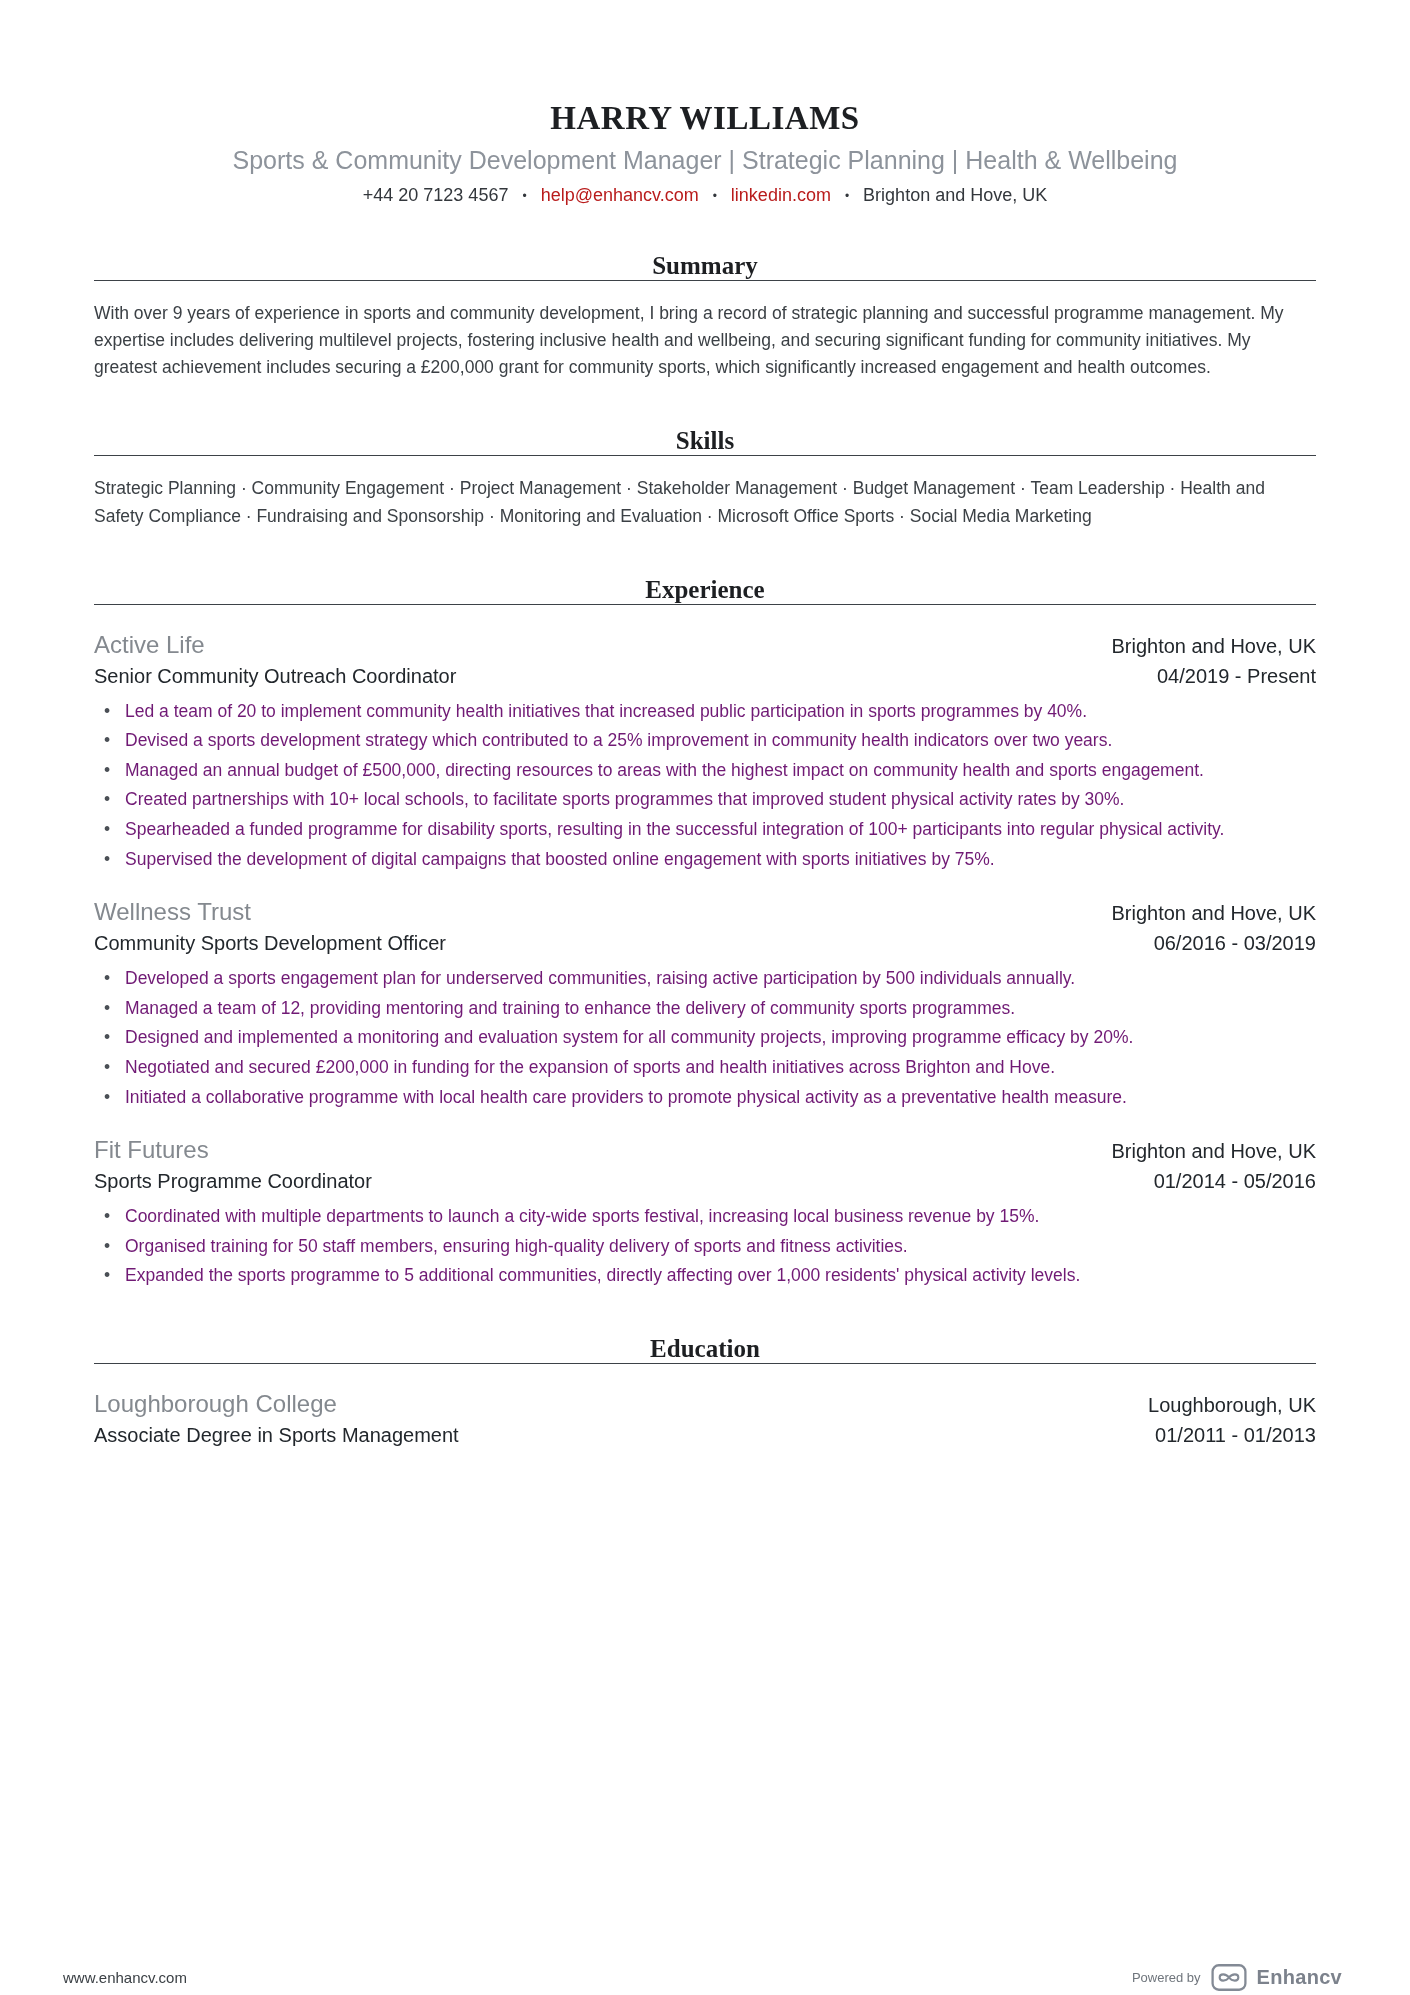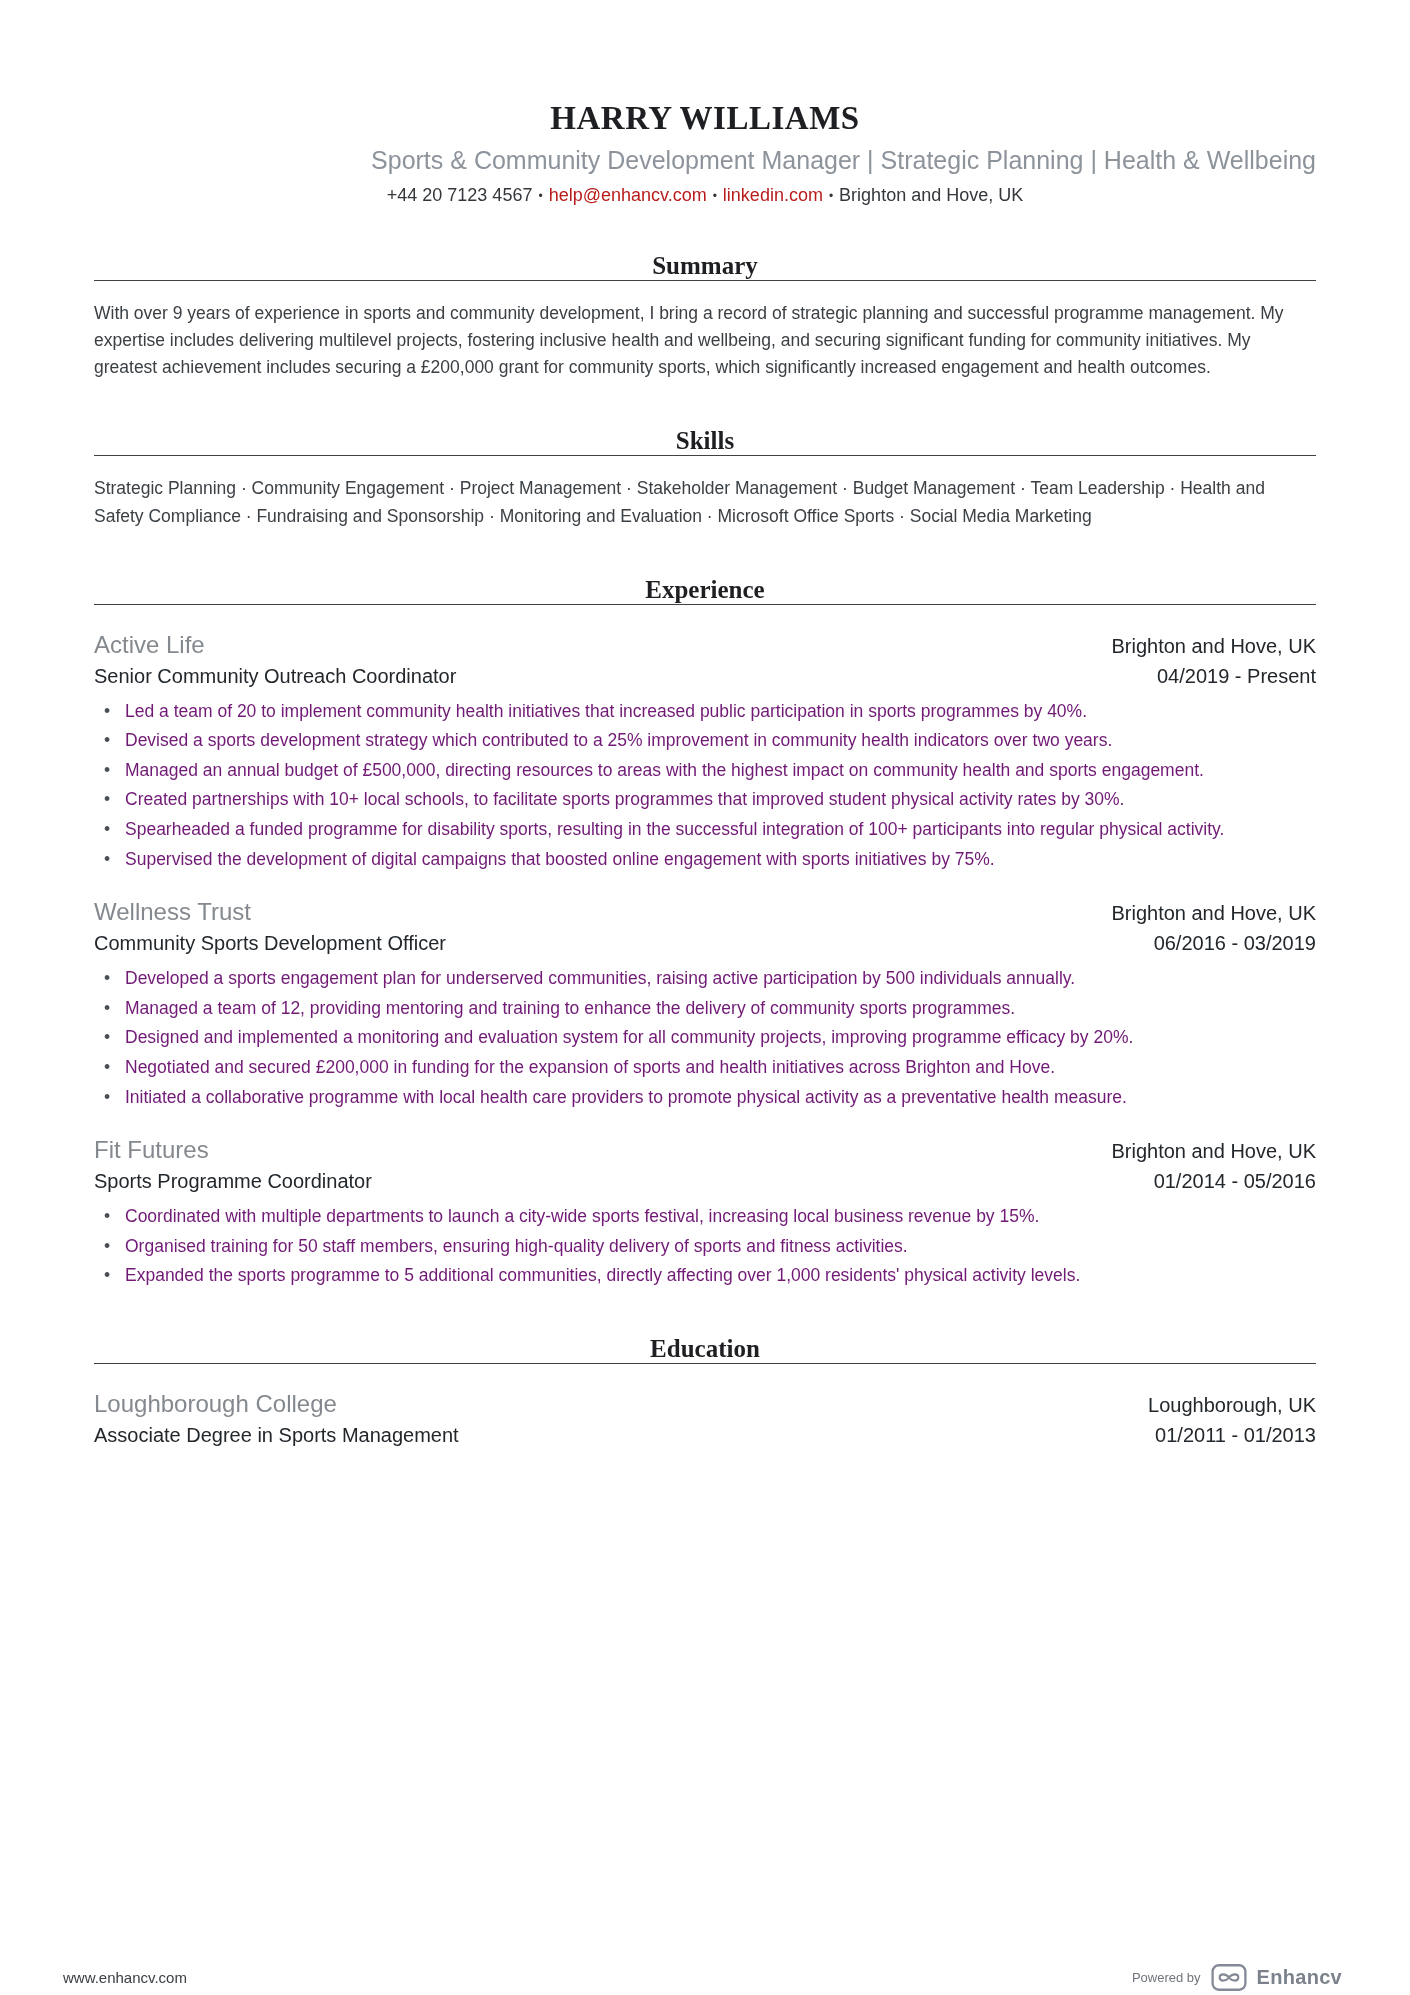--- a/index.html
+++ b/index.html
@@ -25,30 +25,29 @@
     font-size: 33px;
     font-weight: 700;
     color: #1d1f22;
     letter-spacing: 0.5px;
   }
   .headline {
     font-size: 25px;
     font-weight: 400;
     color: #8d939b;
     margin-top: 9px;
-    text-align: right;
   }
   .contact {
     margin-top: 10px;
     font-size: 18px;
     color: #33373c;
     display: flex;
     justify-content: center;
     align-items: center;
-    gap: 6px;
+    gap: 14px;
   }
   .contact .sep { font-size: 12px; color: #33373c; }
   .contact .link { color: #b91c1c; text-decoration: none; }
 
   
   h2.sec {
     font-family: "Liberation Serif", "DejaVu Serif", serif;
     font-size: 25px;
     font-weight: 700;
     color: #1d1f22;

